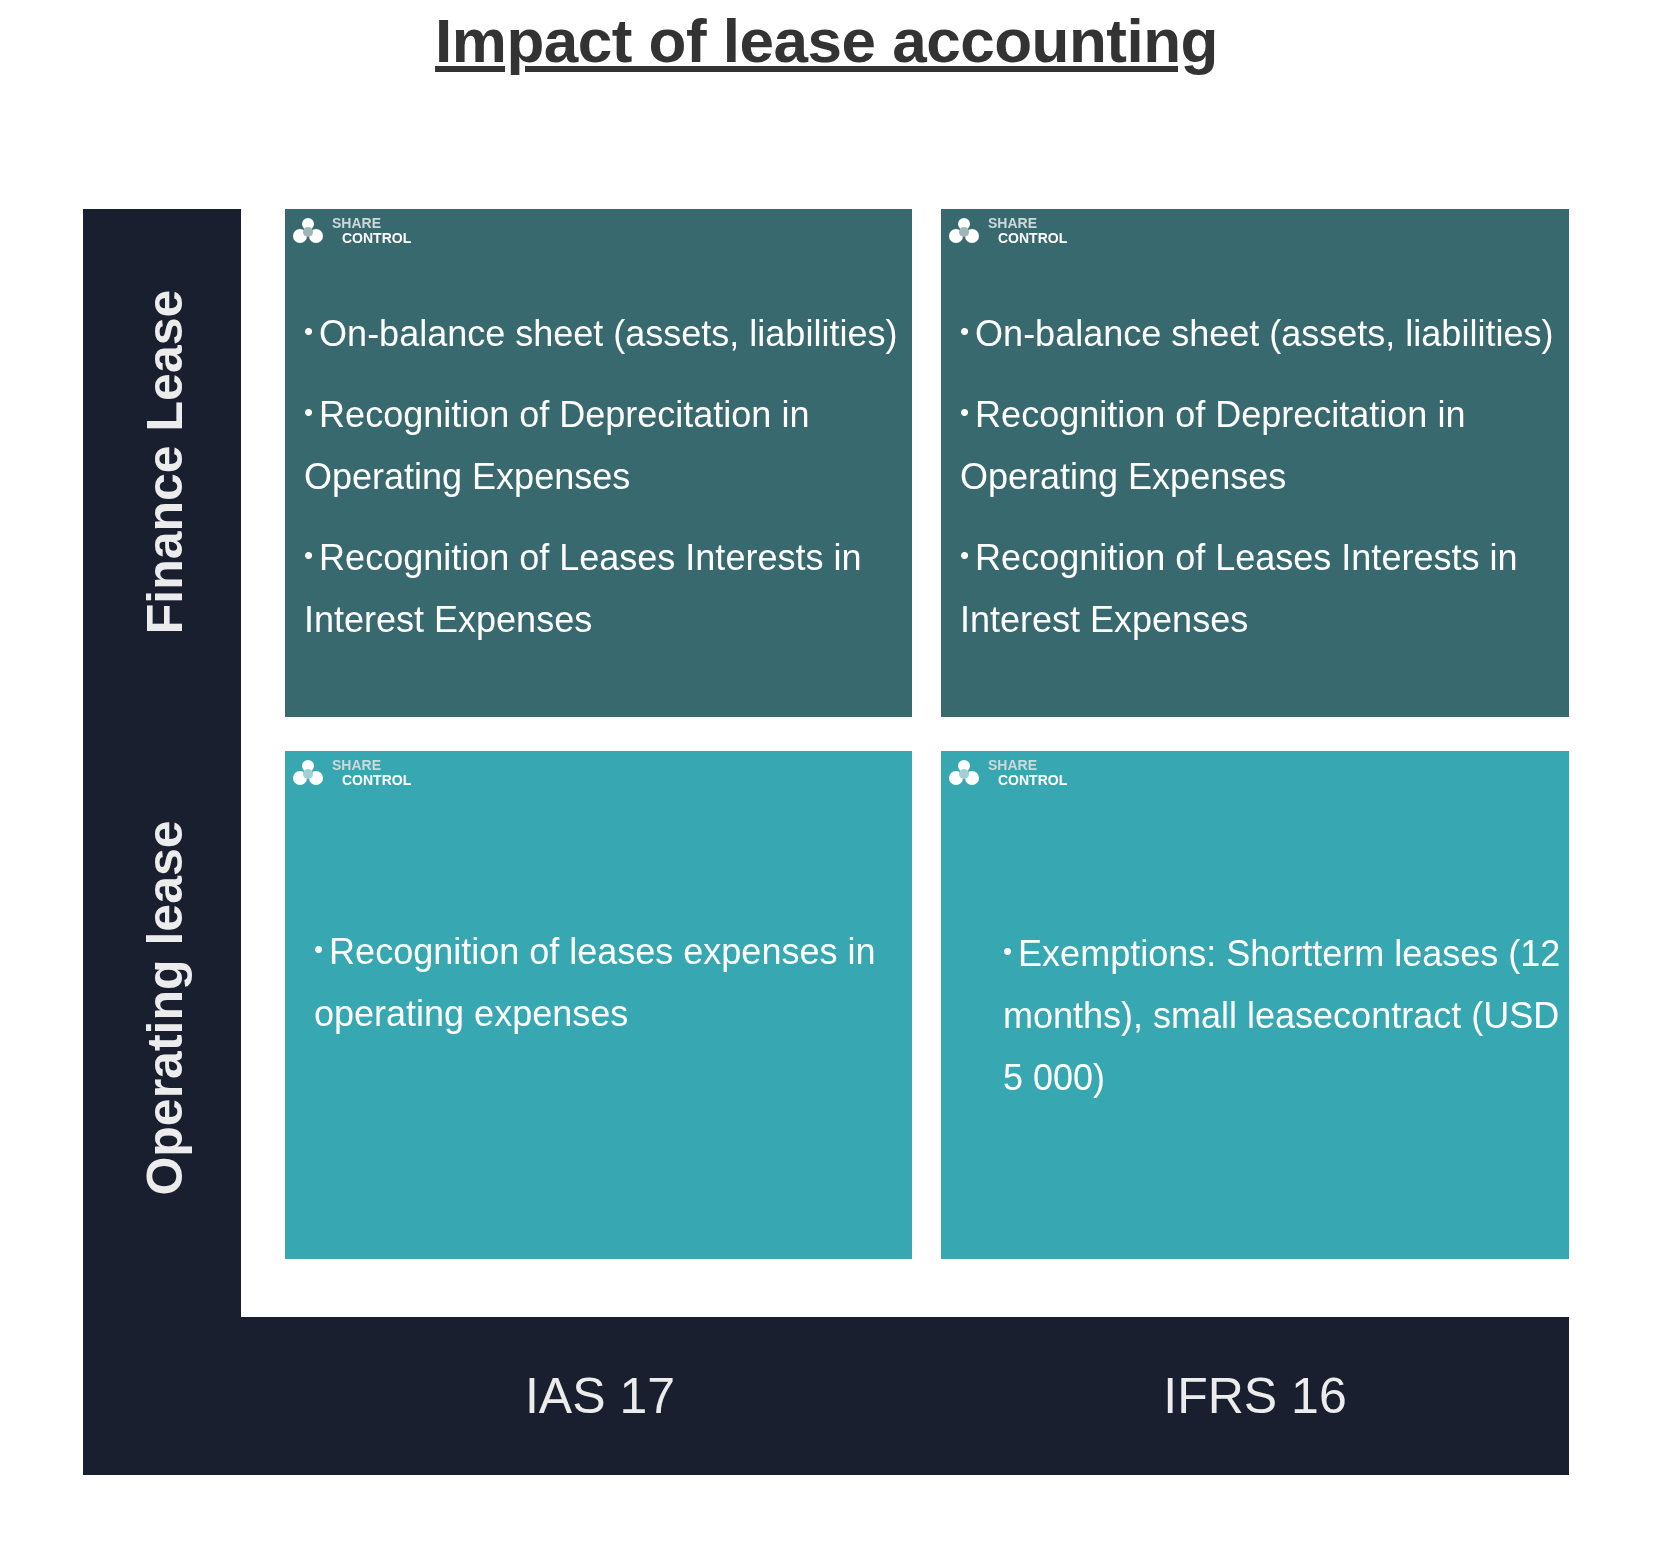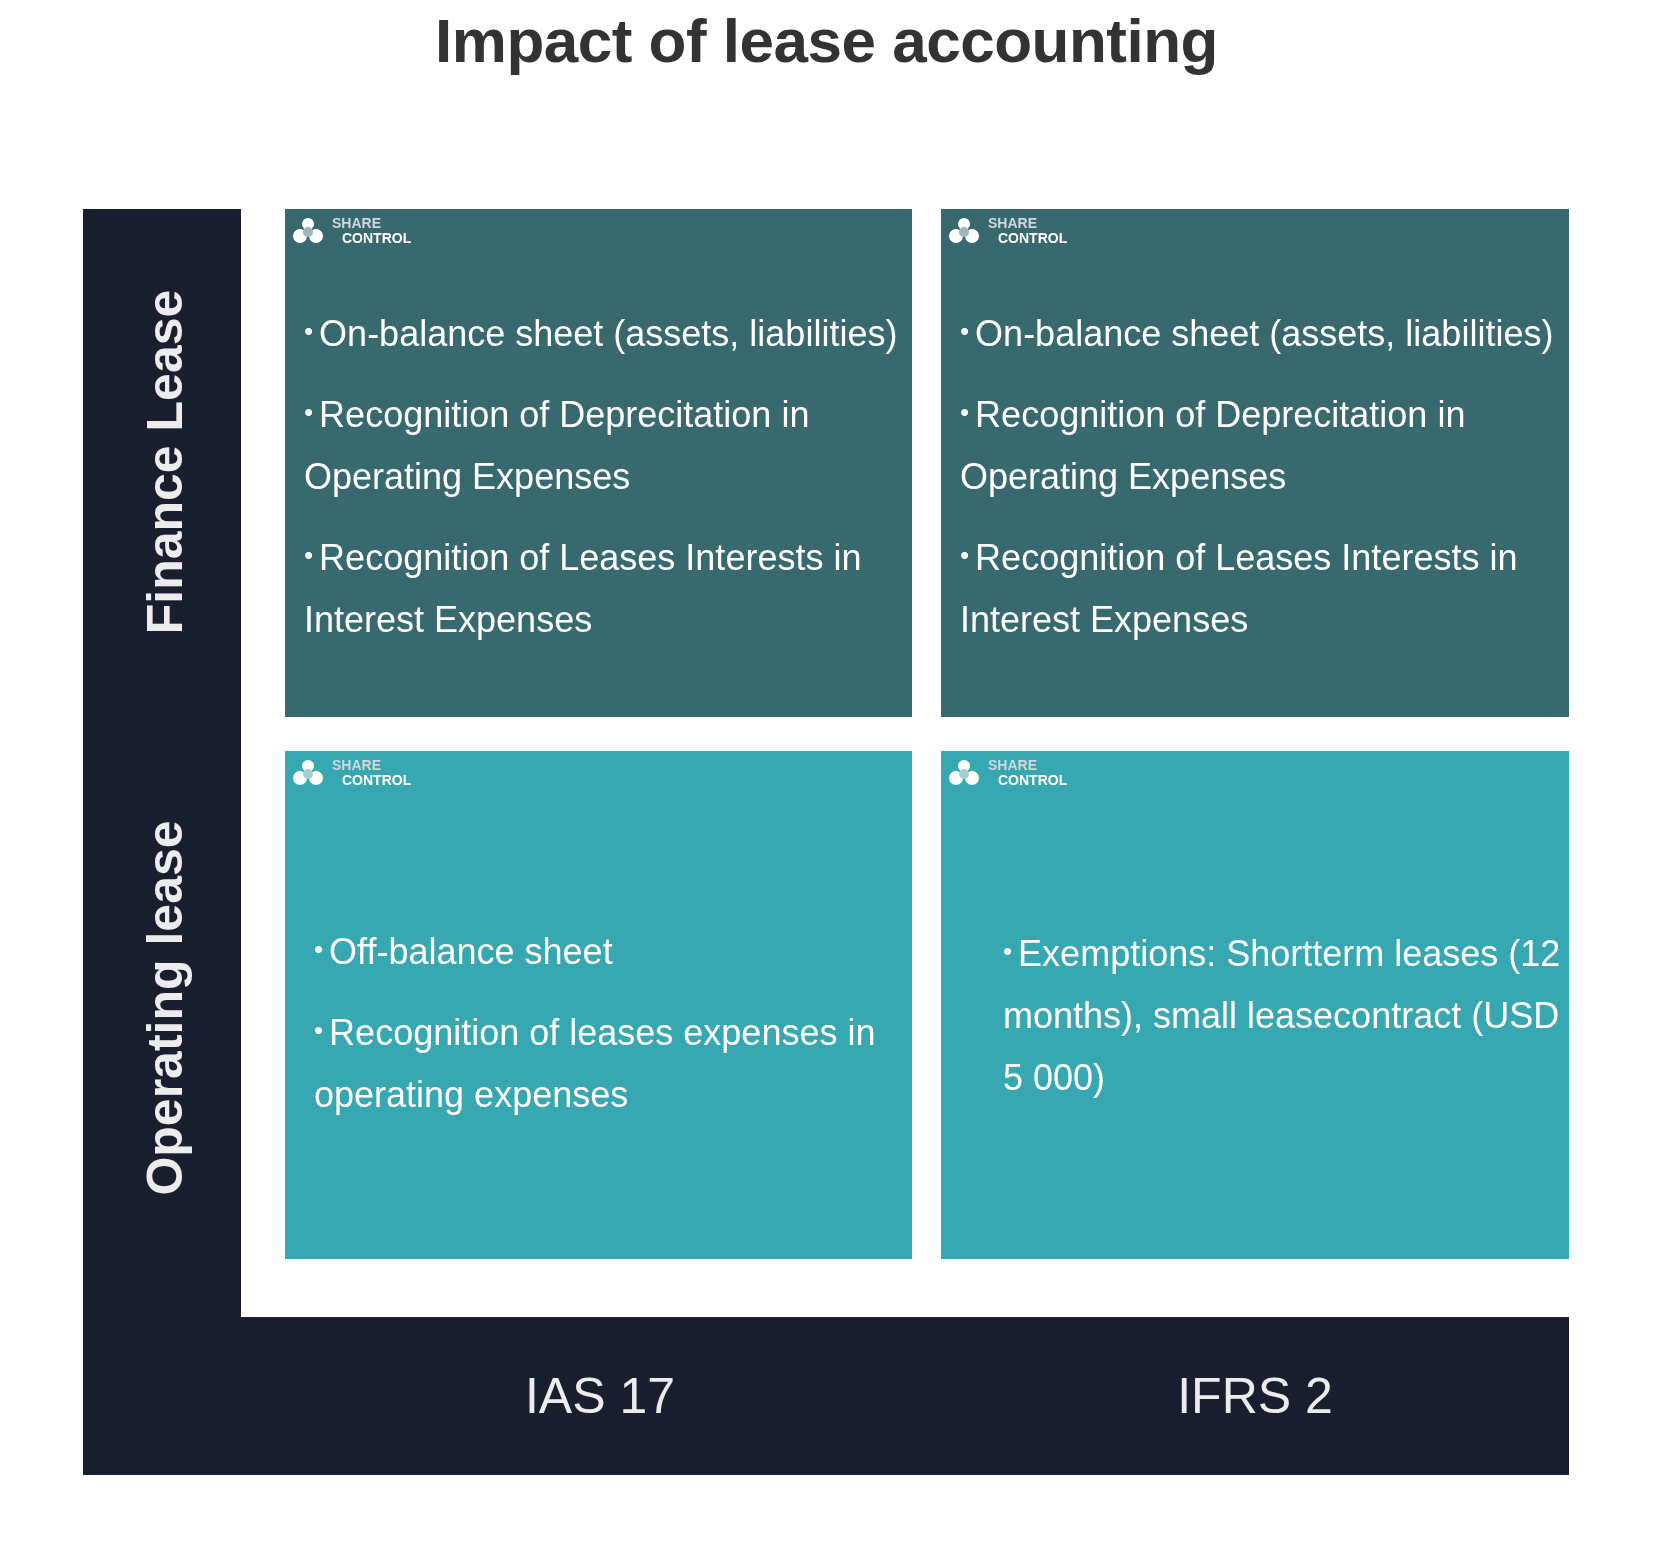--- a/index.html
+++ b/index.html
@@ -4,21 +4,21 @@
   <style>
     html, body { margin: 0; padding: 0; }
     body {
       width: 1653px; height: 1563px; position: relative; overflow: hidden;
       background: #ffffff;
       font-family: "Liberation Sans", "DejaVu Sans", sans-serif;
     }
     .title {
       position: absolute; left: 0; top: 0; width: 1653px;
       text-align: center; color: #333333; font-weight: bold;
-      font-size: 62px; line-height: 82px; letter-spacing: -0.5px;
+      font-size: 62px; line-height: 82px; letter-spacing: -0.5px; text-decoration: underline;
     }
     .title .line { display: block; }
     .left-bar {
       position: absolute; left: 83px; top: 209px; width: 158px; height: 1266px;
       background: #1a1f30;
     }
     .bottom-bar {
       position: absolute; left: 83px; top: 1317px; width: 1486px; height: 158px;
       background: #1a1f30;
     }
@@ -72,21 +72,21 @@
   <span class="line">Impact of lease accounting</span>
 </div>
 
 <div class="left-bar"></div>
 <div class="bottom-bar"></div>
 
 <div class="row-label finance">Finance Lease</div>
 <div class="row-label operating">Operating lease</div>
 
 <div class="col-label ias">IAS 17</div>
-<div class="col-label ifrs">IFRS 2</div>
+<div class="col-label ifrs">IFRS 16</div>
 
 <div class="panel dark tl">
   <div class="logo">
     <svg viewBox="0 0 32 28">
       <circle cx="16" cy="7" r="6" fill="#ffffff"></circle>
       <circle cx="8" cy="19" r="7" fill="#ffffff"></circle>
       <circle cx="24" cy="19" r="7" fill="#ffffff"></circle>
       <circle cx="16" cy="15" r="5" fill="#9fb5b7"></circle>
     </svg>
     <div class="wordmark">
@@ -128,21 +128,20 @@
       <circle cx="8" cy="19" r="7" fill="#ffffff"></circle>
       <circle cx="24" cy="19" r="7" fill="#ffffff"></circle>
       <circle cx="16" cy="15" r="5" fill="#9fd0d4"></circle>
     </svg>
     <div class="wordmark">
       <span class="share">SHARE</span>
       <span class="control">CONTROL</span>
     </div>
   </div>
   <div class="bullets">
-    <span class="item"><span class="dot">•</span><span>Off-balance sheet</span></span>
     <span class="item"><span class="dot">•</span><span>Recognition of leases expenses in operating expenses</span></span>
   </div>
 </div>
 
 <div class="panel light br">
   <div class="logo">
     <svg viewBox="0 0 32 28">
       <circle cx="16" cy="7" r="6" fill="#ffffff"></circle>
       <circle cx="8" cy="19" r="7" fill="#ffffff"></circle>
       <circle cx="24" cy="19" r="7" fill="#ffffff"></circle>

